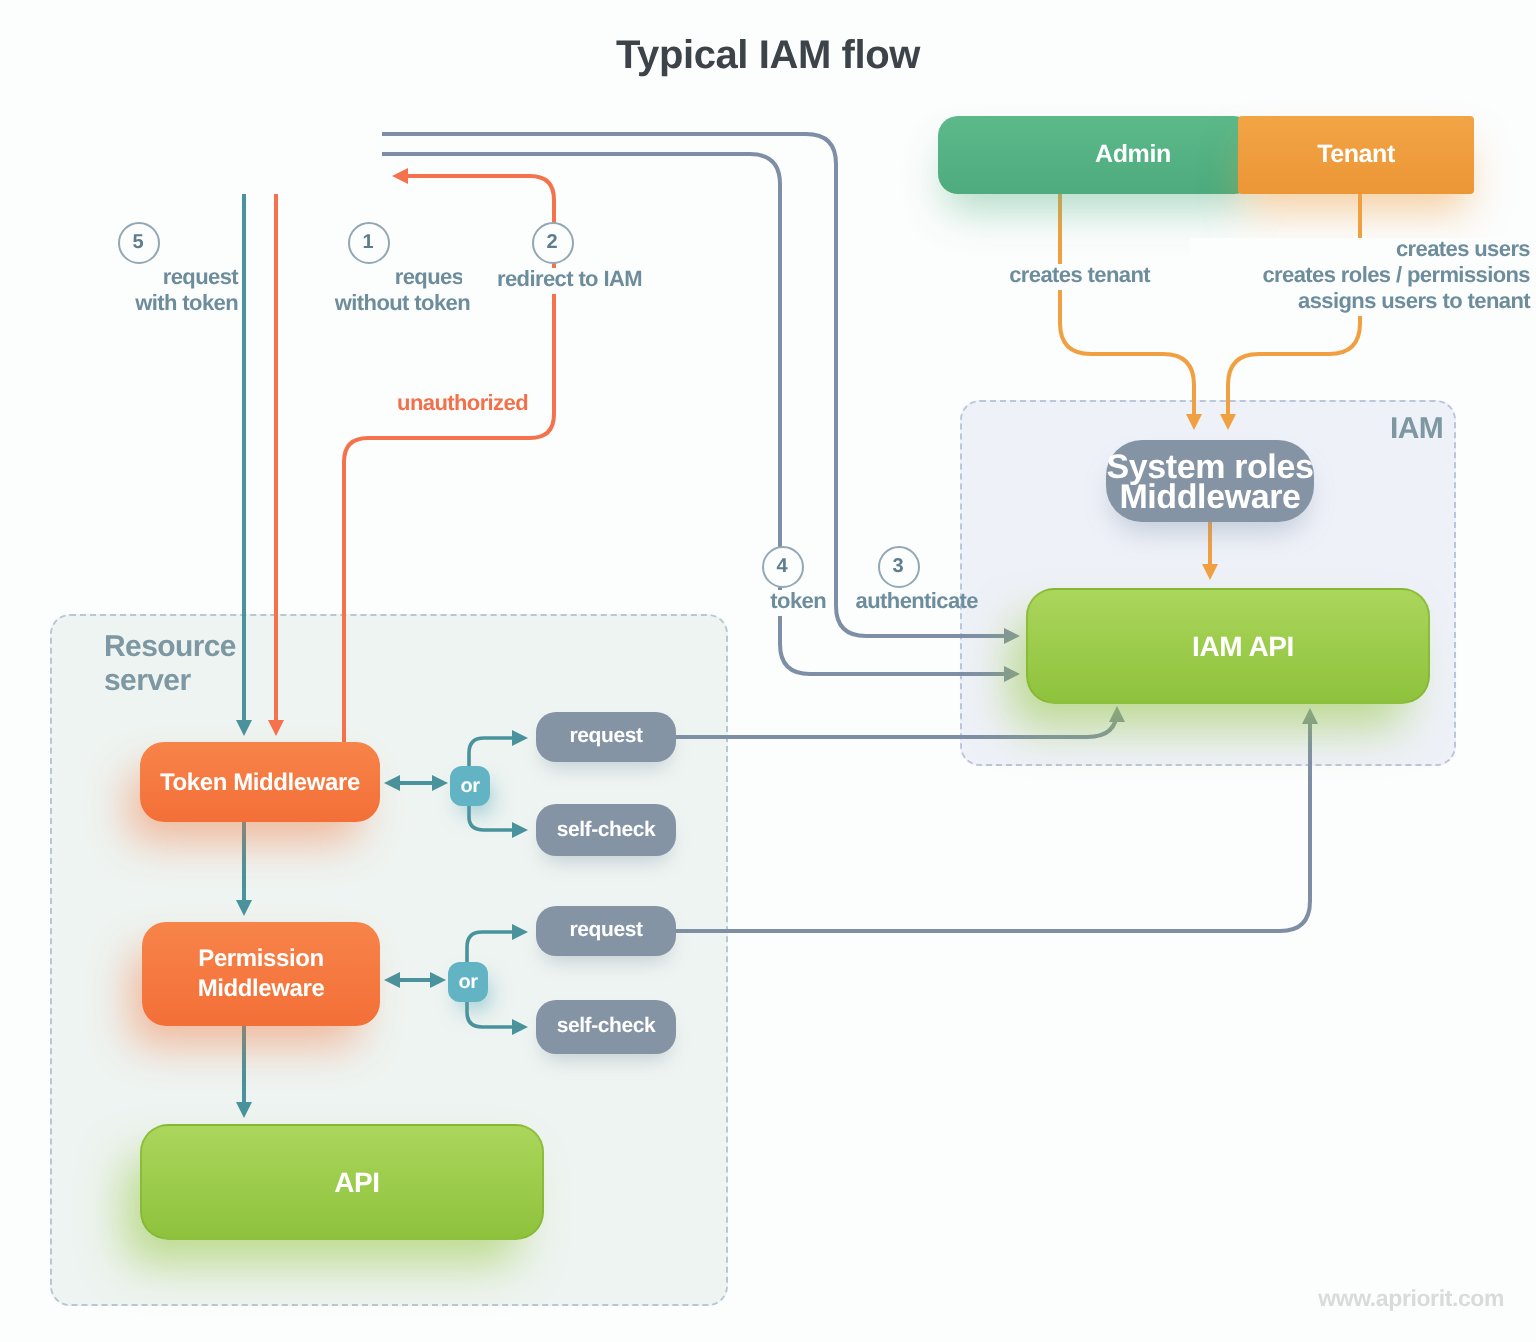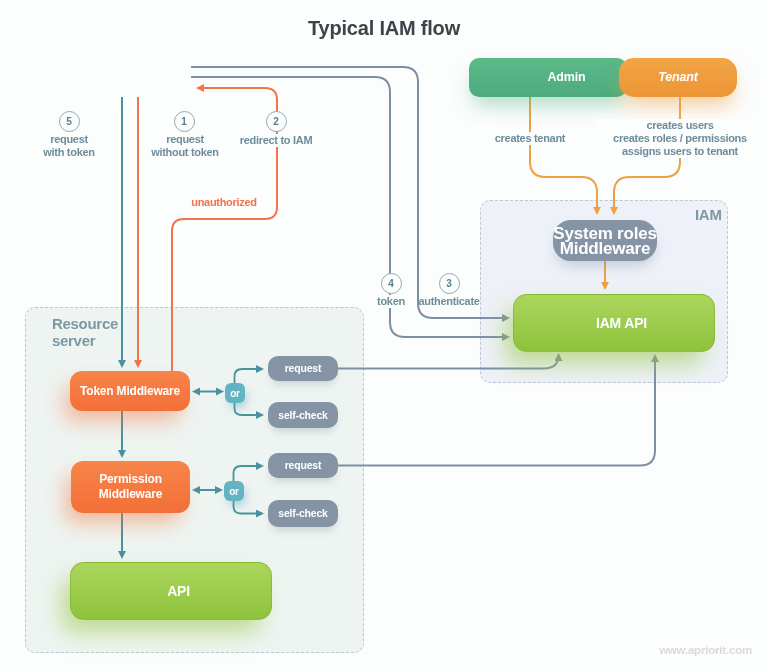--- a/index.html
+++ b/index.html
@@ -38,43 +38,43 @@
   .node{
     position:absolute;z-index:2;
     display:flex;align-items:center;justify-content:center;
     color:#ffffff;font-weight:bold;text-align:center;
     letter-spacing:-0.2px;line-height:15px;white-space:pre-line;
   }
   .node-user{background:linear-gradient(180deg,#41908f,#35807f);border-radius:10px;
     box-shadow:-8px 12px 20px -2px rgba(56,135,137,.45);font-size:12.5px;}
   .node-admin{background:linear-gradient(180deg,#5bb98a,#4dab7d);border-radius:10px;
     box-shadow:0 12px 20px -4px rgba(86,180,134,.45);font-size:12.5px;padding-left:37px;}
-  .node-tenant{background:linear-gradient(180deg,#f2a445,#ec9636);border-radius:15px;
-    box-shadow:0 12px 20px -4px rgba(240,160,64,.5);font-size:12.5px;font-style:italic;}
+  .node-tenant{background:linear-gradient(180deg,#f2a445,#ec9636);border-radius:2px;
+    box-shadow:0 12px 20px -4px rgba(240,160,64,.5);font-size:12.5px;}
   .node-orange{background:linear-gradient(180deg,#f78449,#f36f38);border-radius:12px;
     box-shadow:-8px 12px 20px -2px rgba(244,115,58,.45);font-size:12px;}
   .node-green{background:linear-gradient(180deg,#abd65c,#8ec23c);border:1px solid rgba(128,178,46,.65);
     border-radius:14px;box-shadow:-10px 14px 22px -2px rgba(150,198,64,.55);font-size:14px;padding-left:15px;}
   .node-gray{background:#8494a5;border-radius:10px;
     box-shadow:0 6px 10px -4px rgba(120,140,160,.4);font-size:10.5px;}
   .node-sysroles{background:#8494a5;border-radius:18px;
     box-shadow:0 8px 14px -4px rgba(120,140,160,.4);font-size:17px;}
   .node-or{background:#62b4c4;border-radius:6px;
     box-shadow:3px 6px 10px -2px rgba(90,170,190,.5);font-size:10px;}
   .step-circle{
     position:absolute;z-index:3;width:21px;height:21px;border-radius:50%;
     background:#fcfdfd;border:1.5px solid #93a7b4;box-sizing:border-box;
     display:flex;align-items:center;justify-content:center;
     font-size:10px;font-weight:bold;color:#5d7d8d;
   }
   .flow-label{
     position:absolute;z-index:2;
     font-size:11px;font-weight:bold;color:#6d8d9c;
     letter-spacing:-0.3px;line-height:13px;
-    text-align:center;white-space:pre-line;
+    text-align:right;white-space:pre-line;
   }
   .flow-label.bg{background:#fcfdfd;}
   .flow-label.red{color:#f2714b;}
   .watermark{
     position:absolute;right:16px;bottom:15px;z-index:2;
     font-size:11.5px;font-weight:bold;color:#dadada;letter-spacing:-0.2px;
   }
 </style>
 </head>
 <body>

